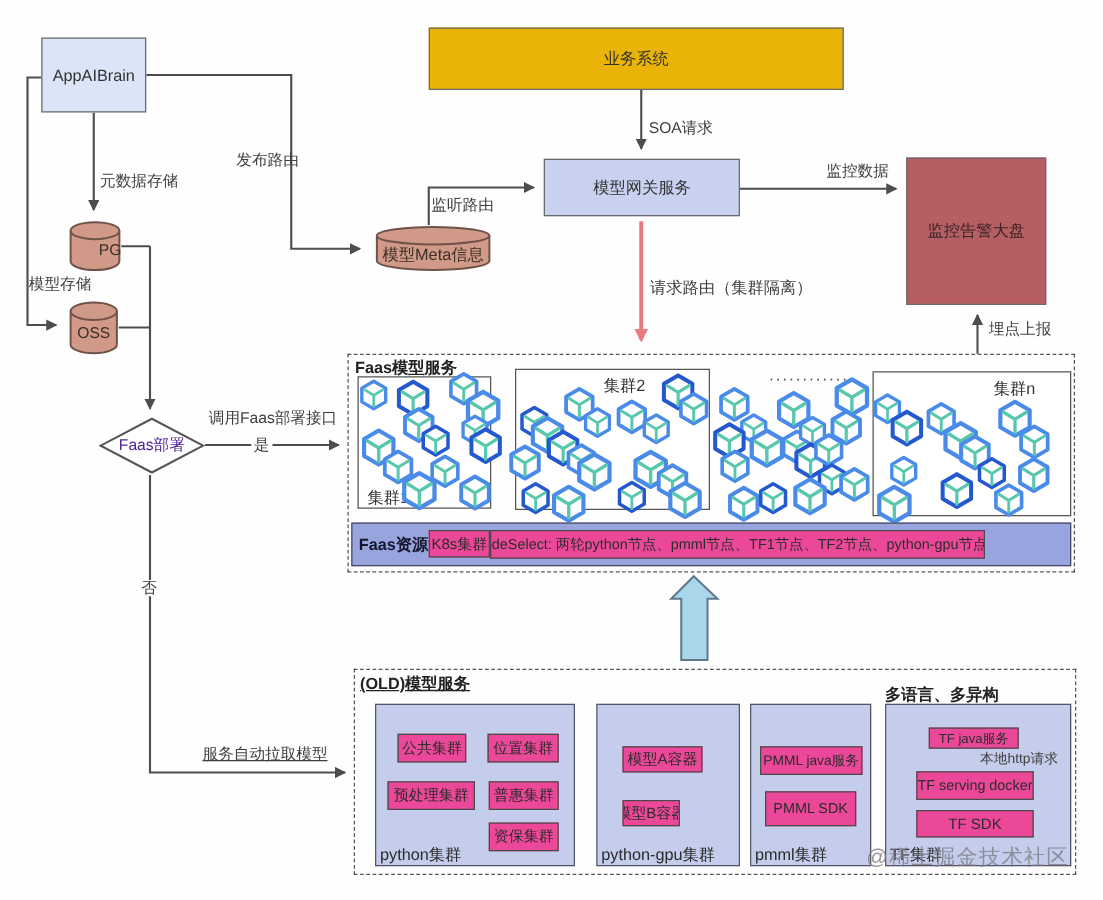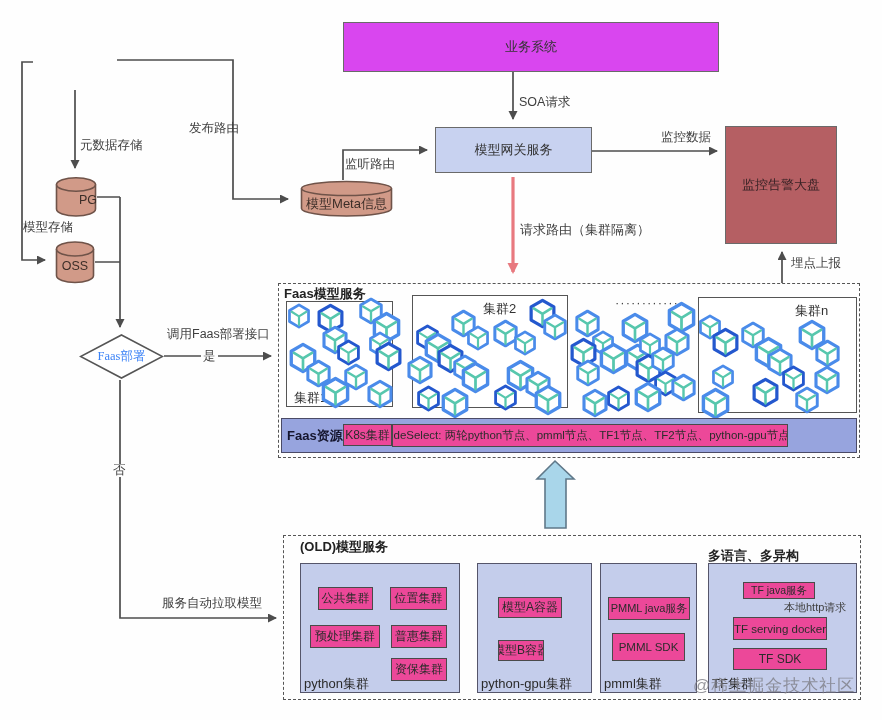--- a/index.html
+++ b/index.html
@@ -19,21 +19,21 @@
             display:flex;align-items:center;justify-content:center;font-size:12px;color:#2c2c2c;
             white-space:nowrap;overflow:hidden;}
   .groupbox{position:absolute;border:1.4px solid #55556a;box-sizing:border-box;}
   .group-lbl{position:absolute;font-size:13px;color:#2b2b2b;white-space:nowrap;}
   .cyl-wrap{position:absolute;}
   .cyl-wrap span{position:absolute;left:0;right:0;text-align:center;font-size:12.5px;color:#3c2e28;}
   svg.layer{position:absolute;left:0;top:0;pointer-events:none;}
   .watermark{position:absolute;font-size:17px;color:rgba(125,125,132,.8);letter-spacing:1px;white-space:nowrap;}
   .diamond-wrap{position:absolute;}
   .diamond-wrap span{position:absolute;left:0;top:0;width:100%;height:100%;
-        display:flex;align-items:center;justify-content:center;font-size:12.5px;color:#3b82f6;font-family:Liberation Serif, serif;}
+        display:flex;align-items:center;justify-content:center;font-size:12.5px;color:#4c1d95;}
 </style>
 </head>
 <body>
 
 <div id="canvas">
 
   <svg class="layer" width="882" height="720">
     <defs>
       <marker id="arr" markerUnits="userSpaceOnUse" markerWidth="11" markerHeight="11" refX="8" refY="4.5" orient="auto">
         <path d="M0,0 L9,4.5 L0,9 z" fill="#4d4d4d"></path>
@@ -64,20 +64,21 @@
 
     <path d="M782 283 V252" fill="none" stroke="#4d4d4d" stroke-width="1.7" marker-end="url(#arr)"></path>
 
     <path d="M513 177 V272" fill="none" stroke="#e8797f" stroke-width="3.2" marker-end="url(#arr-red)"></path>
 
     <path d="M780 599 V612" fill="none" stroke="#4d4d4d" stroke-width="1.7" marker-end="url(#arr)"></path>
 
     <polygon points="555,461 574,479 566,479 566,528 545,528 545,479 537,479" fill="#a9d6ea" stroke="#5f7889" stroke-width="1.6"></polygon>
   </svg>
 
+  <div class="node" style="left:33px;top:30px;width:84px;height:60px;background:#dce5f8;">AppAIBrain</div>
 
   <div class="cyl-wrap" style="left:55px;top:176px;width:42px;height:42px;">
     <svg width="42" height="42" viewBox="0 0 42 42">
       <path d="M1.5,8.5 V33 A19.5,7 0 0 0 40.5,33 V8.5" fill="#d19a88" stroke="#6f5349" stroke-width="1.6"></path>
       <ellipse cx="21" cy="8.5" rx="19.5" ry="6.8" fill="#d19a88" stroke="#6f5349" stroke-width="1.6"></ellipse>
     </svg>
     <span style="top:17px;padding-left:24px;">PG</span>
   </div>
 
   <div class="cyl-wrap" style="left:55px;top:240px;width:40px;height:45px;">
@@ -89,21 +90,21 @@
   </div>
 
   <div class="cyl-wrap" style="left:300px;top:180px;width:93px;height:38px;">
     <svg width="93" height="38" viewBox="0 0 93 38">
       <path d="M1.5,8.5 V28.5 A45,7.5 0 0 0 91.5,28.5 V8.5" fill="#d19a88" stroke="#6f5349" stroke-width="1.6"></path>
       <ellipse cx="46.5" cy="8.5" rx="45" ry="7" fill="#d19a88" stroke="#6f5349" stroke-width="1.6"></ellipse>
     </svg>
     <span style="top:15px;font-size:13px;">模型Meta信息</span>
   </div>
 
-  <div class="node" style="left:343px;top:22px;width:376px;height:50px;background:#d946ef;">业务系统</div>
+  <div class="node" style="left:343px;top:22px;width:332px;height:50px;background:#eab308;">业务系统</div>
 
   <div class="node" style="left:435px;top:127px;width:157px;height:46px;background:#c8d2f0;">模型网关服务</div>
 
   <div class="node" style="left:725px;top:126px;width:112px;height:118px;background:#b55f63;color:#3a2326;">监控告警大盘</div>
 
   <div class="diamond-wrap" style="left:79px;top:334px;width:85px;height:45px;">
     <svg width="85" height="45" viewBox="0 0 85 45">
       <polygon points="42.5,1 83.5,22.5 42.5,44 1.5,22.5" fill="#fff" stroke="#555" stroke-width="1.6"></polygon>
     </svg>
     <span>Faas部署</span>
@@ -113,21 +114,21 @@
   <div class="lbl" style="left:23px;top:221px;">模型存储</div>
   <div class="lbl" style="left:189px;top:122px;">发布路由</div>
   <div class="lbl" style="left:345px;top:158px;">监听路由</div>
   <div class="lbl" style="left:519px;top:96px;text-align:center;">SOA请求</div>
   <div class="lbl" style="left:661px;top:131px;">监控数据</div>
   <div class="lbl" style="left:520px;top:223px;font-size:13px;">请求路由（集群隔离）</div>
   <div class="lbl" style="left:791px;top:257px;">埋点上报</div>
   <div class="lbl" style="left:167px;top:328px;">调用Faas部署接口</div>
   <div class="lbl bg" style="left:201px;top:350px;">是</div>
   <div class="lbl bg" style="left:111px;top:464px;">否</div>
-  <div class="lbl" style="left:162px;top:597px;">服务自动拉取模型</div>
+  <div class="lbl" style="left:162px;top:597px;text-decoration:underline;">服务自动拉取模型</div>
 
   <div class="dashedbox" style="left:278px;top:283px;width:582px;height:175px;"></div>
   <div class="sec-title" style="left:284px;top:285px;">Faas模型服务</div>
 
   <div class="cluster" style="left:286px;top:301px;width:107px;height:106px;"></div>
   <div class="cluster-lbl" style="left:294px;top:389px;">集群1</div>
 
   <div class="cluster" style="left:412px;top:295px;width:156px;height:113px;"></div>
   <div class="cluster-lbl" style="left:483px;top:300px;">集群2</div>
 
@@ -382,21 +383,21 @@
           <path d="M12 12.3 L12 20.4 M12 12.3 L5.2 8.1 M12 12.3 L18.8 8.1" fill="none" stroke="#57c7ad" stroke-width="2" stroke-linecap="round"></path>
         </svg></div>
     </div>
 
   <div class="poolbar" style="left:281px;top:418px;width:576px;height:35px;background:#97a4de;"></div>
   <div class="sec-title" style="left:287px;top:427px;color:#15152e;">Faas资源池</div>
   <div class="whitebox" style="left:343px;top:424px;width:49px;height:22px;">K8s集群</div>
   <div class="whitebox" style="left:392px;top:424px;width:396px;height:23px;font-size:11.5px;">NodeSelect: 两轮python节点、pmml节点、TF1节点、TF2节点、python-gpu节点等</div>
 
   <div class="dashedbox" style="left:283px;top:535px;width:578px;height:165px;"></div>
-  <div class="sec-title" style="left:300px;top:538px;">(OLD)模型服务</div>
+  <div class="sec-title" style="left:288px;top:538px;text-decoration:underline;">(OLD)模型服务</div>
   <div class="sec-title" style="left:708px;top:547px;">多语言、多异构</div>
 
   <div class="groupbox" style="left:300px;top:563px;width:160px;height:130px;background:#c4cdeb;"></div>
   <div class="whitebox" style="left:318px;top:587px;width:55px;height:23px;">公共集群</div>
   <div class="whitebox" style="left:390px;top:587px;width:57px;height:23px;">位置集群</div>
   <div class="whitebox" style="left:310px;top:625px;width:70px;height:23px;">预处理集群</div>
   <div class="whitebox" style="left:391px;top:625px;width:56px;height:23px;">普惠集群</div>
   <div class="whitebox" style="left:391px;top:658px;width:56px;height:23px;">资保集群</div>
   <div class="group-lbl" style="left:304px;top:675px;">python集群</div>
 

